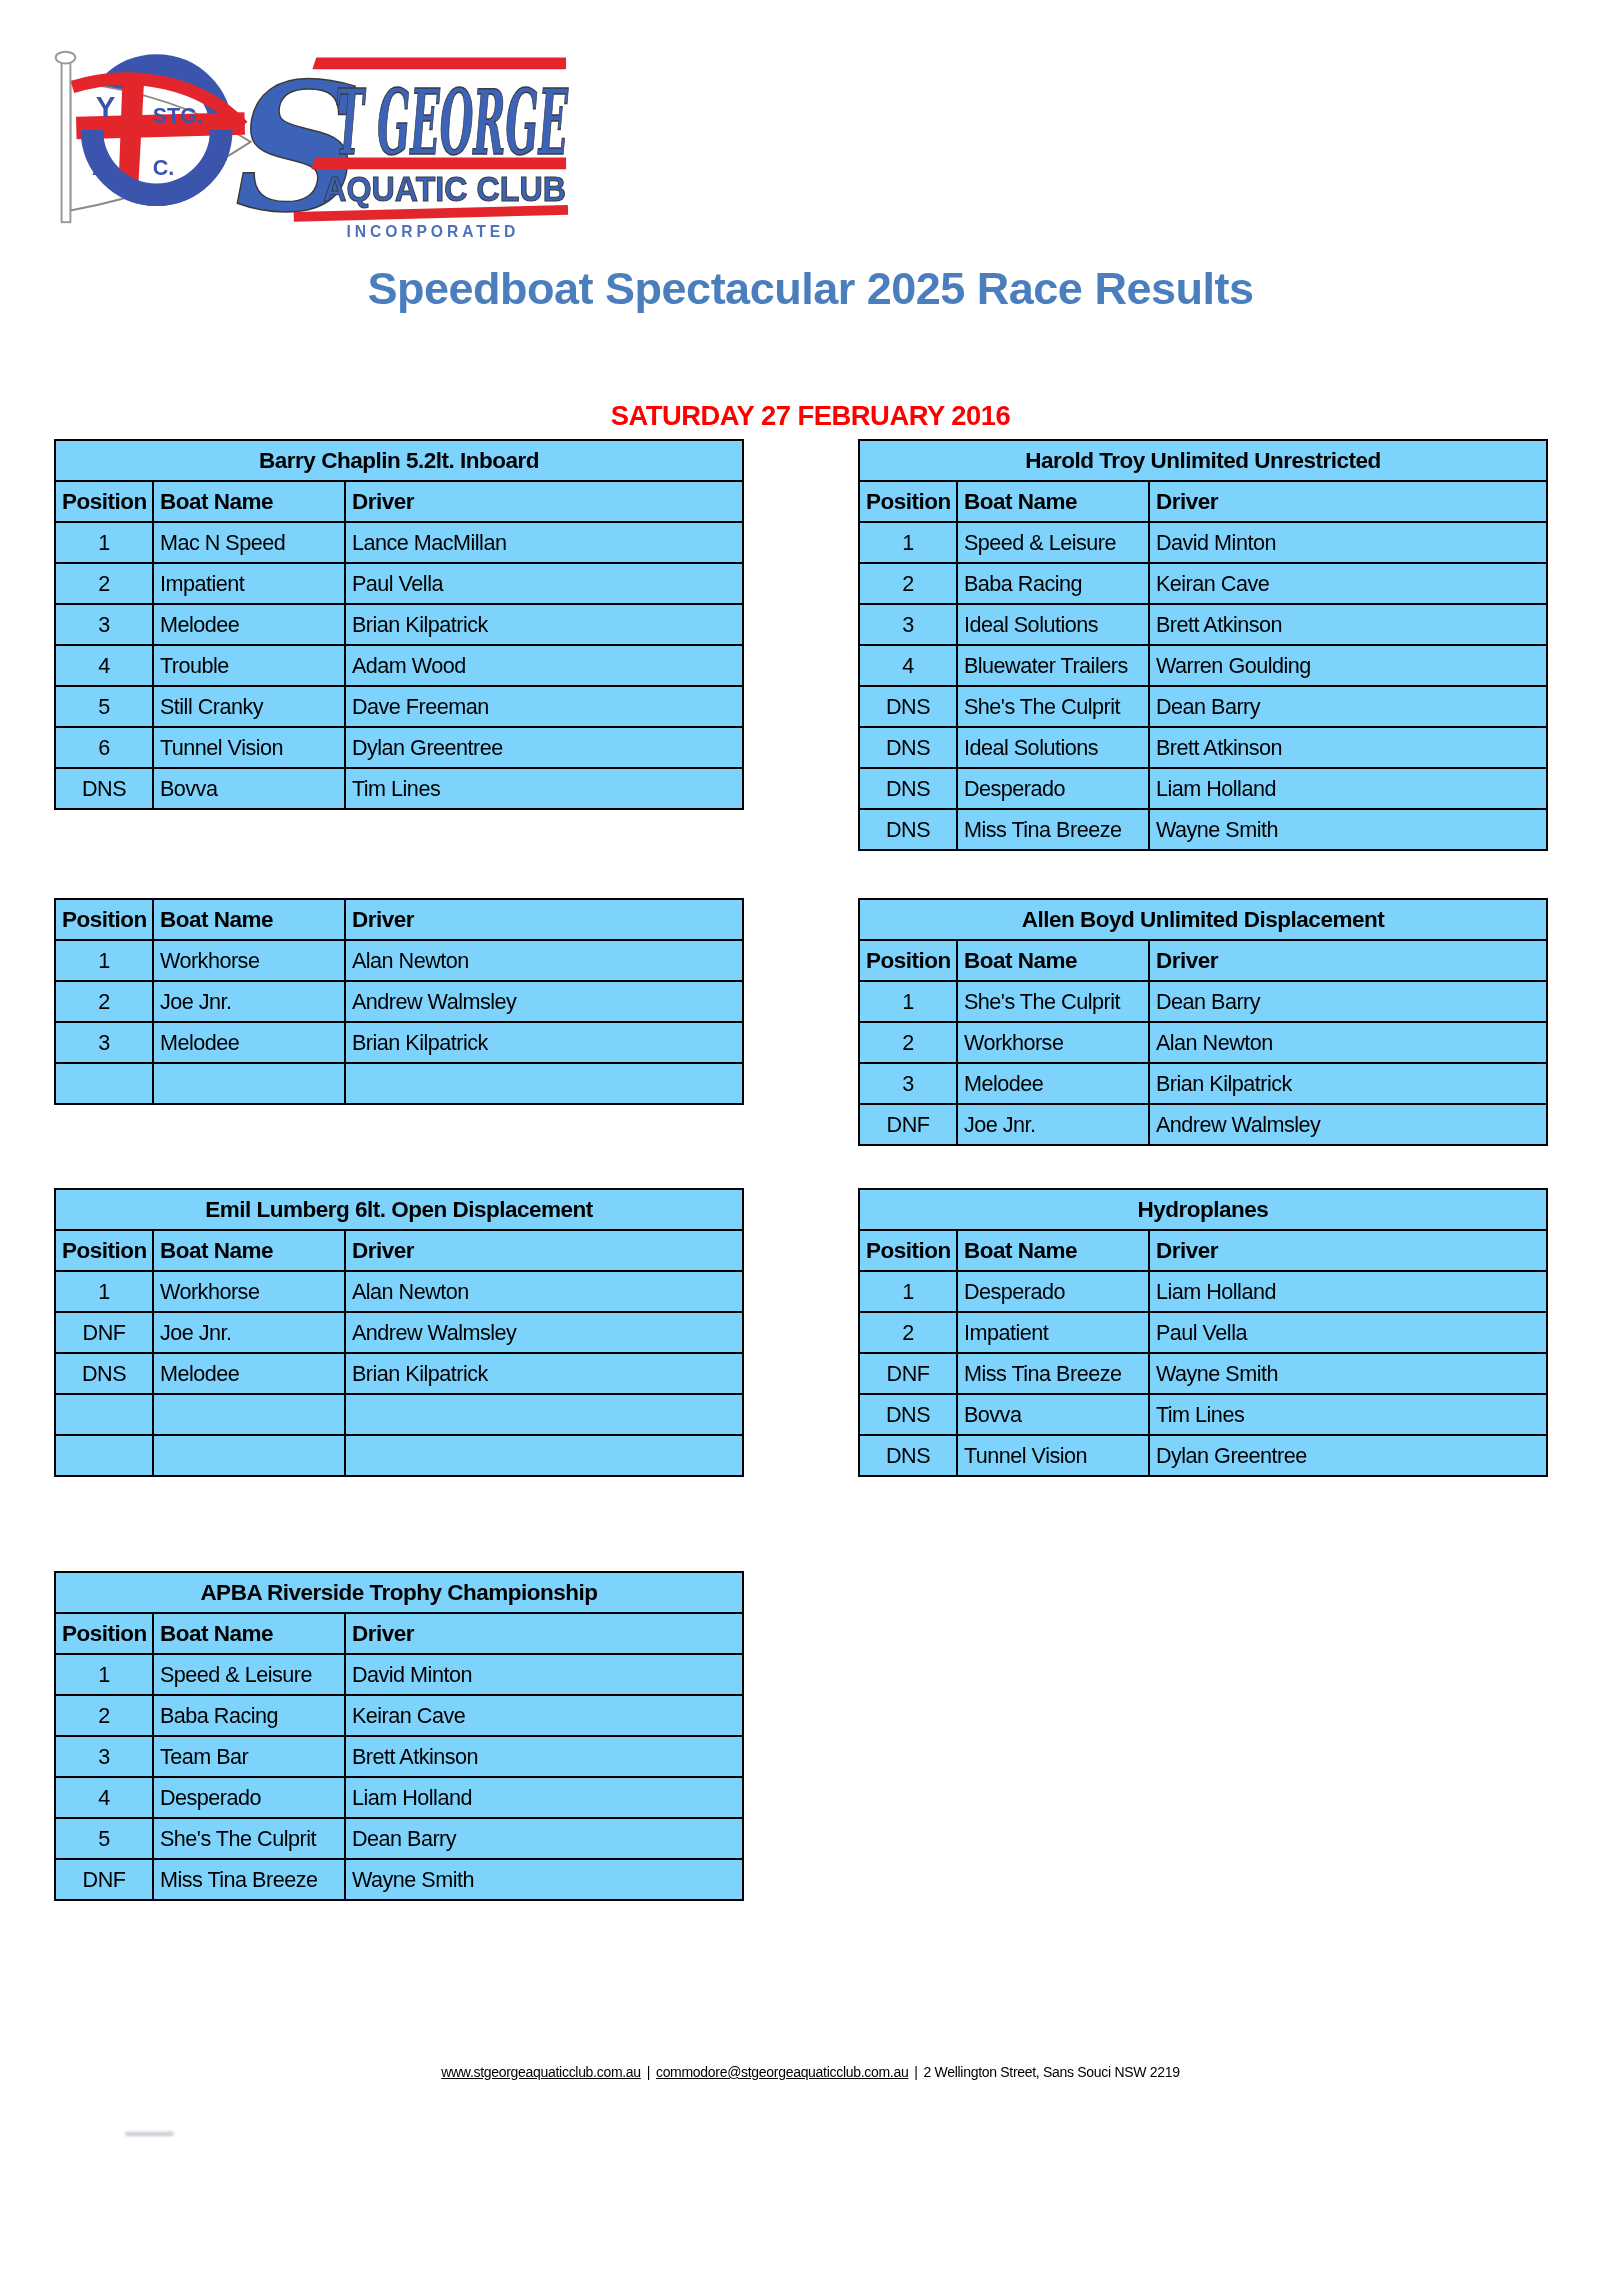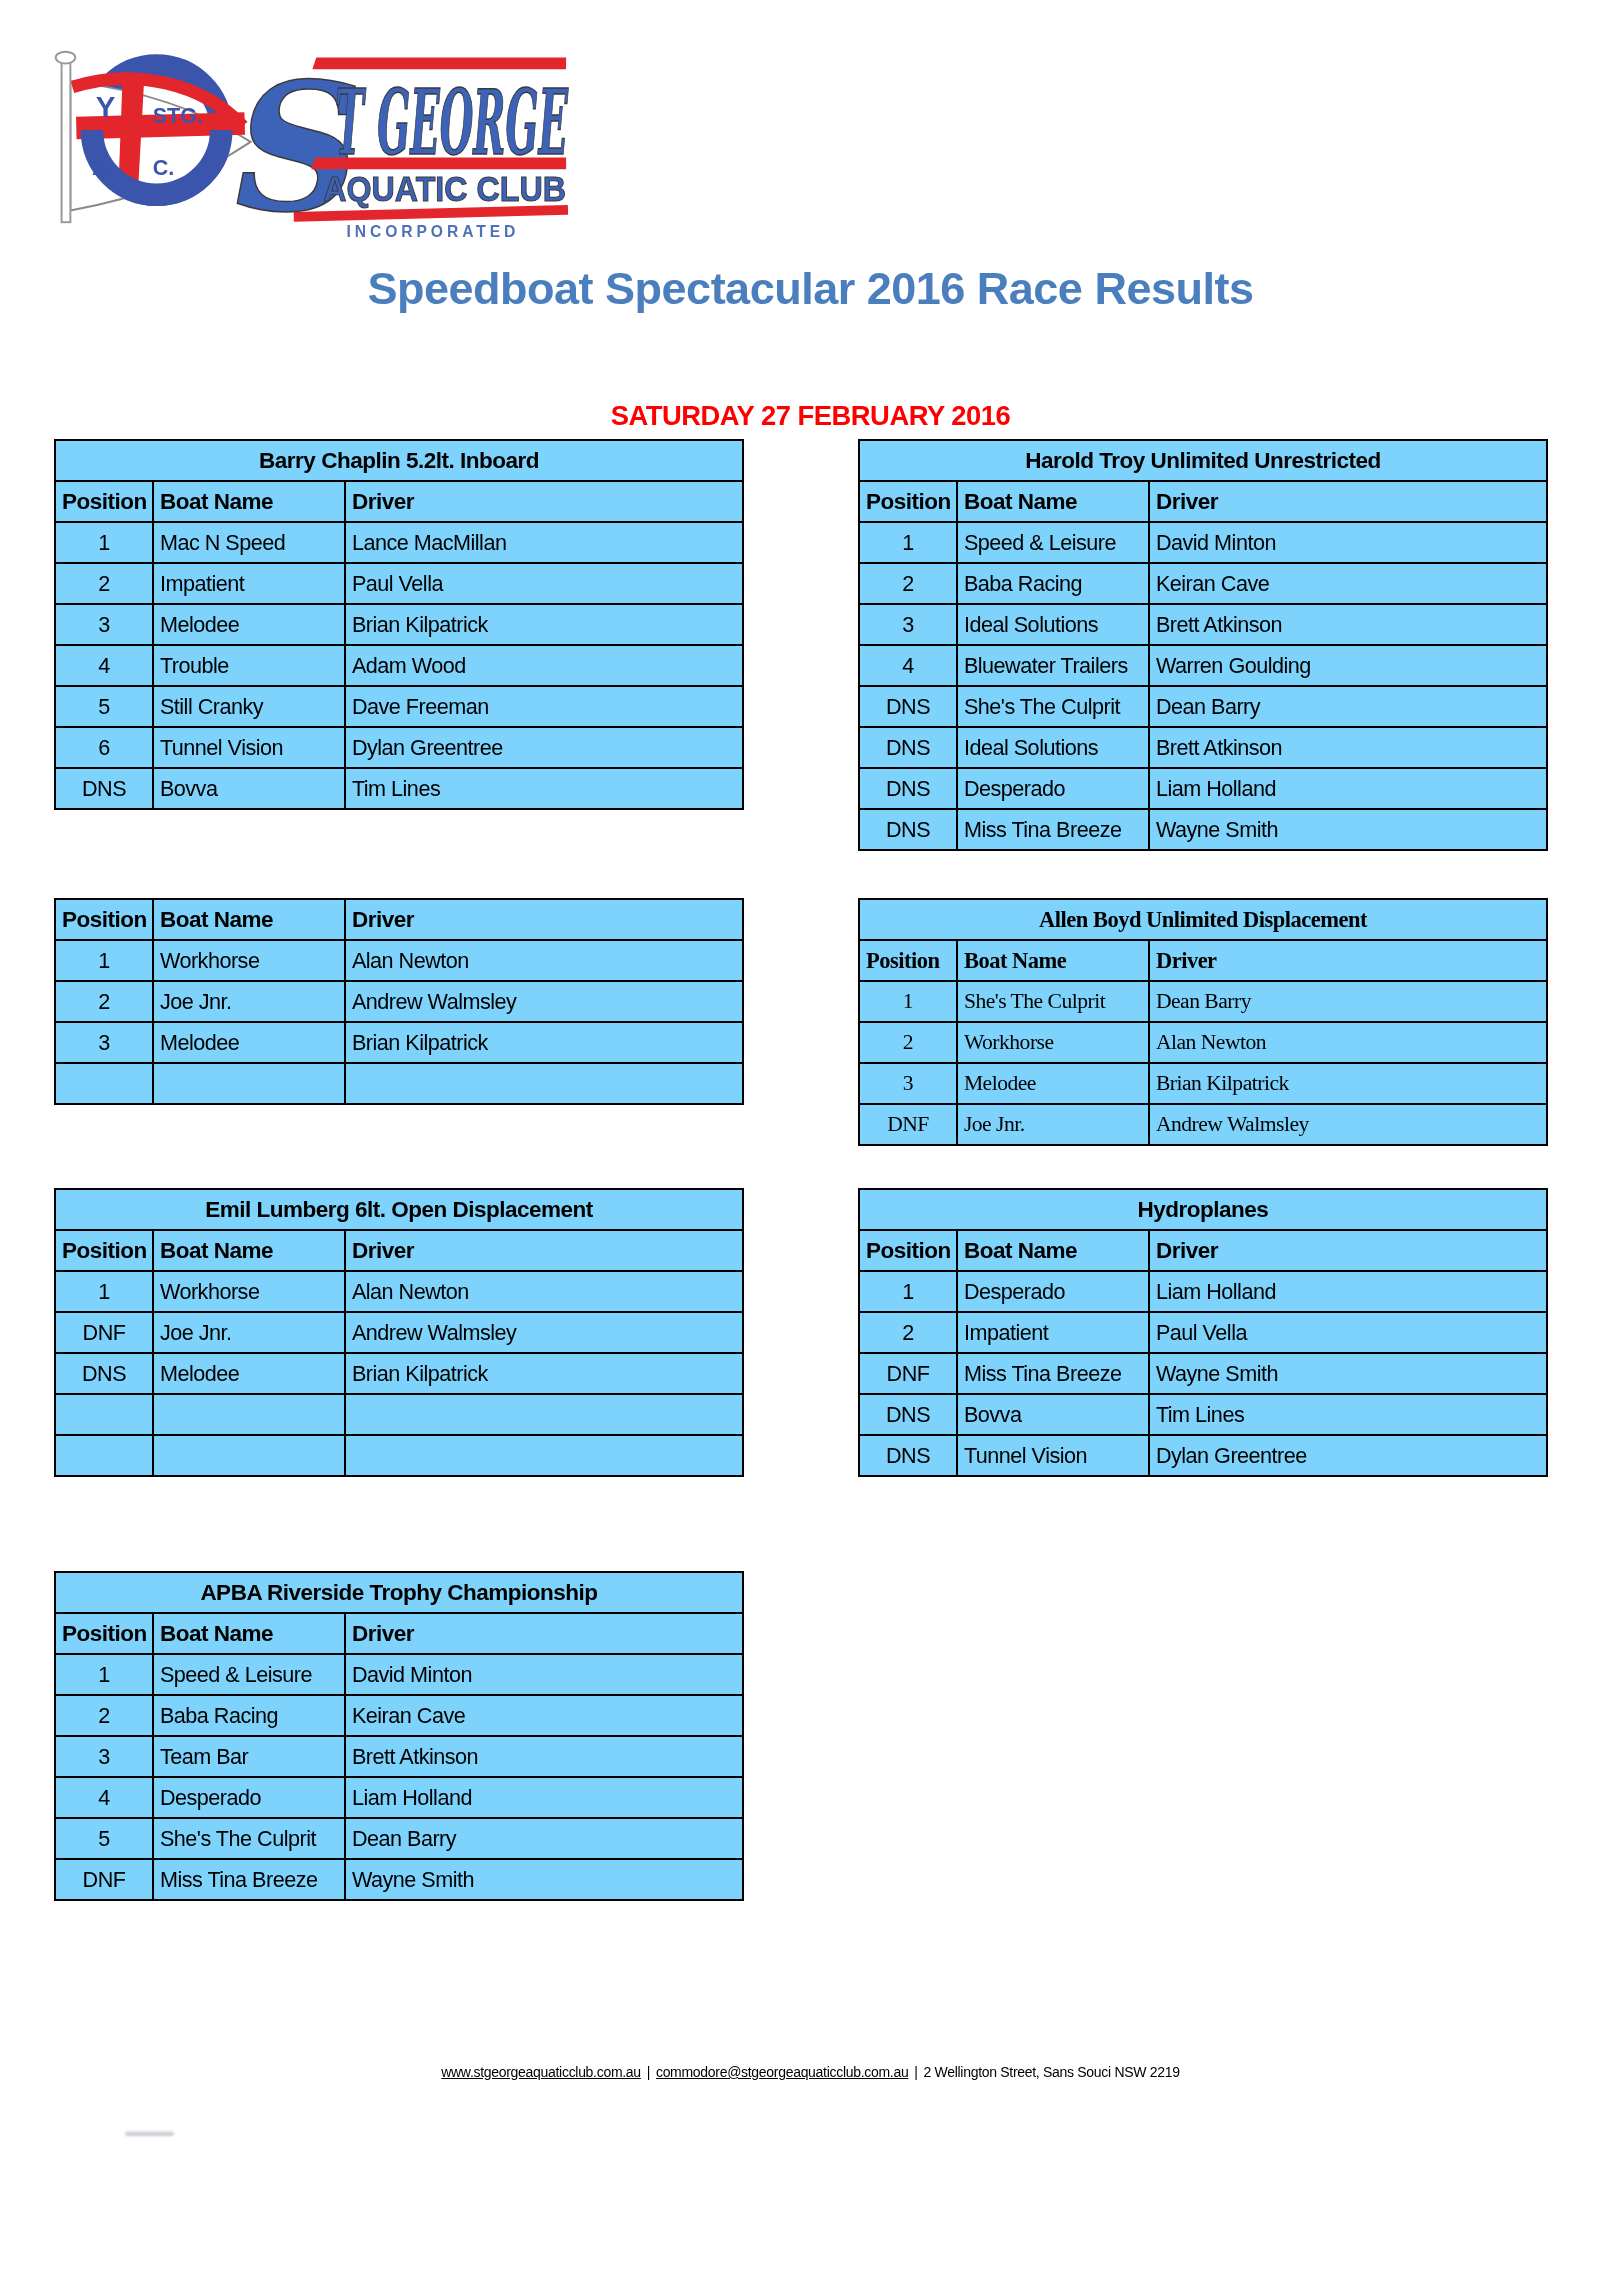--- a/index.html
+++ b/index.html
@@ -20,21 +20,21 @@
   .date-heading {
     position:absolute; left:0; top:400px; width:100%; text-align:center;
     font-size:27.4px; font-weight:bold; color:#ff0000; letter-spacing:-0.5px;
   }
 
   
   .tbl { position:absolute; width:690px; }
   #t0 { left:54px;  top:439px; }
   #t1 { left:858px; top:439px; }
   #t2 { left:54px;  top:898px; }
-  #t3 { left:858px; top:898px;font-family:Liberation Serif, serif; }
+  #t3 { left:858px; top:898px; }
   #t4 { left:54px;  top:1188px; }
   #t5 { left:858px; top:1188px; }
   #t6 { left:54px;  top:1571px; }
 
   table.race-table {
     border-collapse:collapse; width:100%; table-layout:fixed;
     border:2.9px solid #000; background:#7dd3fc;
   }
   table.race-table td {
     border:2.9px solid #000; height:39px; font-size:21.6px; letter-spacing:-0.5px;
@@ -96,21 +96,21 @@
 
     <polygon points="280,134 536,134 536,146 276,146" fill="#e3262b"></polygon>
 
     <text x="288" y="178" font-size="36" font-weight="bold" font-family="Liberation Sans, sans-serif" textLength="248" lengthAdjust="spacingAndGlyphs" stroke="#3a3a3a" stroke-width="1" fill="#3c63b8">AQUATIC CLUB</text>
 
     <rect x="258" y="186" width="280" height="10" fill="#e3262b" transform="rotate(-1.5 398 191)"></rect>
 
     <text x="400" y="215" font-size="16" font-weight="bold" letter-spacing="4" text-anchor="middle" font-family="Liberation Sans, sans-serif" fill="#4f71ba">INCORPORATED</text>
   </svg>
 
-  <div class="page-title">Speedboat Spectacular 2016 Race Results</div>
+  <div class="page-title">Speedboat Spectacular 2025 Race Results</div>
 
   <div class="date-heading">SATURDAY 27 FEBRUARY 2016</div>
 
   <div id="t0" class="tbl">
       <table class="race-table">
         <colgroup>
           <col class="c0">
           <col class="c1">
           <col class="c2">
         </colgroup>

